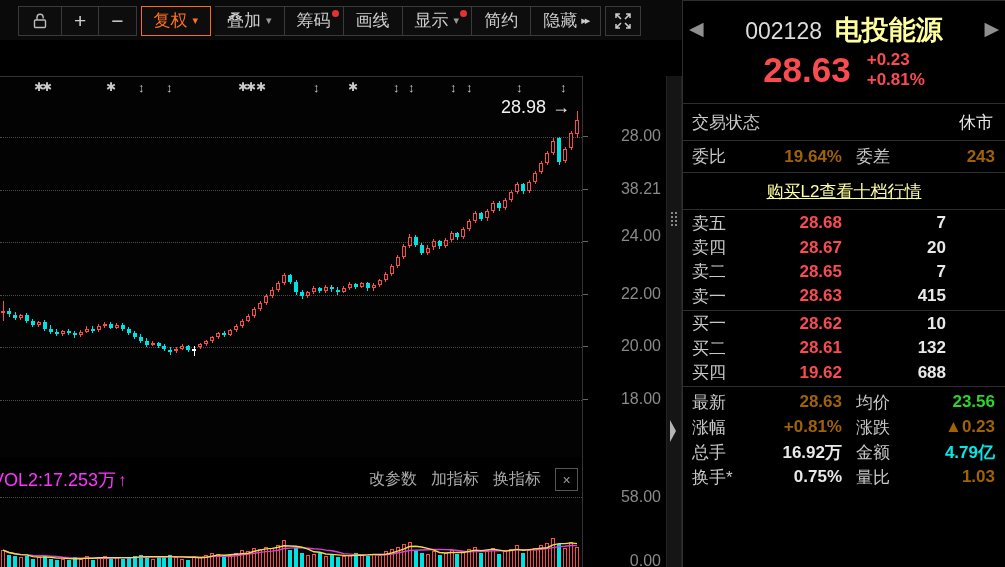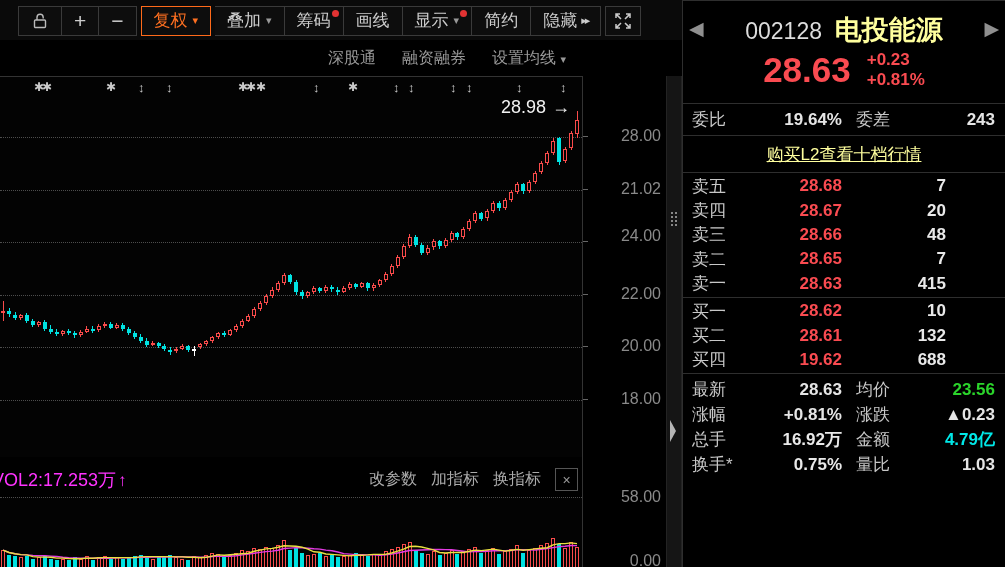--- a/index.html
+++ b/index.html
@@ -79,21 +79,21 @@
   #l2-row{height:36px;display:flex;align-items:center;justify-content:center;border-bottom:1px solid #2e2e2e;}
   #l2-link{color:#ffff9e;text-decoration:underline;cursor:pointer;font-size:17px;}
   .ob-block{border-bottom:1px solid #2e2e2e;padding:1px 0;}
   .ob-row{display:grid;grid-template-columns:62px 88px 104px 1fr;align-items:center;height:24.4px;
           padding-left:9px;cursor:pointer;}
   .ob-row .lb{color:#c8c8c8;}
   .ob-row .pr{text-align:right;color:#fa4b51;font-weight:bold;}
   .ob-row .vol{text-align:right;color:#e9e9e9;font-weight:bold;}
   #stats{padding-top:3px;}
   #stats .grid-row{height:25px;}
-  .v-red{color:#e5e5e5;} .v-green{color:#2bd52b;} .v-cyan{color:#00e8e8;} .v-white{color:#e9e9e9;}
+  .v-red{color:#a16207;} .v-green{color:#2bd52b;} .v-cyan{color:#00e8e8;} .v-white{color:#e9e9e9;}
 
   svg.icon{display:block;}
 </style>
 </head>
 <body>
 
 <div id="app">
 
   <div id="toolbar">
     <div class="tbtn first">
@@ -130,28 +130,20 @@
     <div class="tbtn" style="margin-left:4px;border-left:1px solid #3a3a3a;padding:0 7px;">
       <svg class="icon" width="20" height="20" viewBox="0 0 20 20" fill="none" stroke="#ccc" stroke-width="1.5">
         <path d="M8 8 L3.6 3.6 M3 7 V3 H7"></path>
           <path d="M12 8 L16.4 3.6 M13 3 H17 V7"></path>
         <path d="M8 12 L3.6 16.4 M3 13 V17 H7"></path>
           <path d="M12 12 L16.4 16.4 M17 13 V17 H13"></path>
       </svg>
     </div>
   </div>
 
-  <div id="sublinks">
-    <span>深股通</span>
-    <span>融资融券</span>
-    <span>
-      <span>设置均线</span>
-      <span class="caret" style="font-size:11px;color:#999;">▾</span>
-    </span>
-  </div>
 
   <div id="chart-main">
     <div id="annotation">
       <span>28.98</span>
       <span class="arr">→</span>
     </div>
   <div class="gridline" style="top: 60px;"></div>
       <div class="gridline" style="top: 112.6px;"></div>
       <div class="gridline" style="top: 165.2px;"></div>
       <div class="gridline" style="top: 217.8px;"></div>
@@ -481,21 +473,21 @@
       <svg width="582" height="70" style="position: absolute; left: 0px; top: 0px;">
         <polyline points="3.0,53.1 9.0,55.5 15.0,56.7 20.9,57.6 26.9,57.9 32.9,58.5 38.9,58.8 44.9,58.8 50.8,59.1 56.8,59.5 62.8,60.3 68.8,60.8 74.8,60.9 80.7,61.1 86.7,61.1 92.7,61.2 98.7,61.2 104.6,61.2 110.6,61.2 116.6,60.9 122.6,60.9 128.6,60.7 134.5,60.6 140.5,60.2 146.5,60.2 152.5,60.1 158.5,60.1 164.4,60.1 170.4,59.7 176.4,59.7 182.4,59.7 188.4,60.0 194.3,60.0 200.3,60.2 206.3,60.1 212.3,59.5 218.3,59.1 224.2,59.3 230.2,59.3 236.2,58.8 242.2,57.9 248.2,57.1 254.1,56.2 260.1,55.4 266.1,54.6 272.1,54.1 278.1,53.2 284.0,51.5 290.0,51.1 296.0,50.6 302.0,50.8 307.9,51.2 313.9,51.8 319.9,52.1 325.9,53.1 331.9,53.8 337.8,55.0 343.8,56.6 349.8,57.1 355.8,57.6 361.8,57.8 367.7,57.9 373.7,57.9 379.7,58.2 385.7,57.7 391.7,57.1 397.6,56.0 403.6,54.8 409.6,53.5 415.6,53.2 421.6,53.0 427.5,52.7 433.5,52.5 439.5,52.5 445.5,52.6 451.5,52.7 457.4,53.5 463.4,54.2 469.4,54.9 475.4,54.6 481.4,54.6 487.3,54.2 493.3,53.8 499.3,53.7 505.3,53.6 511.2,53.5 517.2,52.6 523.2,52.7 529.2,52.9 535.2,53.0 541.1,52.3 547.1,51.5 553.1,50.6 559.1,49.6 565.1,49.2 571.0,48.5 577.0,48.6" fill="none" stroke="#e23ae2" stroke-width="1.4"></polyline>
         <polyline points="3.0,53.1 9.0,55.5 15.0,56.7 20.9,57.6 26.9,57.9 32.9,59.6 38.9,60.1 44.9,60.1 50.8,60.3 56.8,61.1 62.8,61.1 68.8,61.6 74.8,61.8 80.7,61.8 86.7,61.1 92.7,61.3 98.7,60.8 104.6,60.6 110.6,60.6 116.6,60.8 122.6,60.6 128.6,60.6 134.5,60.6 140.5,59.9 146.5,59.6 152.5,59.6 158.5,59.6 164.4,59.6 170.4,59.6 176.4,59.9 182.4,59.9 188.4,60.3 194.3,60.3 200.3,60.8 206.3,60.3 212.3,59.1 218.3,57.9 224.2,58.2 230.2,57.7 236.2,57.2 242.2,56.7 248.2,56.2 254.1,54.3 260.1,53.1 266.1,51.9 272.1,51.4 278.1,50.2 284.0,48.8 290.0,49.0 296.0,49.2 302.0,50.2 307.9,52.1 313.9,54.8 319.9,55.3 325.9,57.0 331.9,57.4 337.8,57.9 343.8,58.4 349.8,58.9 355.8,58.2 361.8,58.2 367.7,57.9 373.7,57.4 379.7,57.4 385.7,57.2 391.7,56.0 397.6,54.1 403.6,52.1 409.6,49.5 415.6,49.2 421.6,50.0 427.5,51.4 433.5,52.9 439.5,55.5 445.5,56.0 451.5,55.5 457.4,55.5 463.4,55.5 469.4,54.3 475.4,53.1 481.4,53.6 487.3,52.9 493.3,52.1 499.3,53.1 505.3,54.1 511.2,53.3 517.2,52.4 523.2,53.3 529.2,52.6 535.2,51.9 541.1,51.2 547.1,50.7 553.1,47.8 559.1,46.6 565.1,46.6 571.0,45.9 577.0,46.6" fill="none" stroke="#e8e040" stroke-width="1.4"></polyline>
       </svg>
     </div>
 
   <div id="axis">
       <div class="axis-tick" style="top: 60px;"></div>
       <div class="axis-lbl" style="top: 60px;">28.00</div>
       <div class="axis-tick" style="top: 112.6px;"></div>
-      <div class="axis-lbl" style="top: 112.6px;">21.02</div>
+      <div class="axis-lbl" style="top: 112.6px;">38.21</div>
       <div class="axis-tick" style="top: 165.2px;"></div>
       <div class="axis-lbl" style="top: 160px;">24.00</div>
       <div class="axis-tick" style="top: 217.8px;"></div>
       <div class="axis-lbl" style="top: 217.8px;">22.00</div>
       <div class="axis-tick" style="top: 270.4px;"></div>
       <div class="axis-lbl" style="top: 270.4px;">20.00</div>
       <div class="axis-tick" style="top: 323px;"></div>
       <div class="axis-lbl" style="top: 323px;">18.00</div>
       <div class="axis-lbl" style="top: 421px;">58.00</div>
       <div class="axis-lbl" style="top: 485px;">0.00</div>
@@ -516,20 +508,24 @@
       </div>
       <div id="rp-priceline">
         <span id="rp-price">28.63</span>
         <span id="rp-chg">
           <span>+0.23</span>
           <span>+0.81%</span>
         </span>
       </div>
     </div>
 
+    <div class="row-status">
+      <span class="lb">交易状态</span>
+      <span class="val">休市</span>
+    </div>
 
     <div class="grid-row" id="weibi-row">
       <span class="lb">委比</span>
       <span class="v1 v-red">19.64%</span>
       <span></span>
       <span class="lb">委差</span>
       <span class="v2 v-red">243</span>
     </div>
 
     <div id="l2-row">
@@ -543,26 +539,20 @@
     <span class="vol">7</span>
           <span></span>
         </div>
         <div class="ob-row">
           <span class="lb">卖四</span>
     <span class="pr">28.67</span>
     <span class="vol">20</span>
           <span></span>
         </div>
         <div class="ob-row">
-          <span class="lb">卖三</span>
-    <span class="pr">28.66</span>
-    <span class="vol">48</span>
-          <span></span>
-        </div>
-        <div class="ob-row">
           <span class="lb">卖二</span>
     <span class="pr">28.65</span>
     <span class="vol">7</span>
           <span></span>
         </div>
         <div class="ob-row">
           <span class="lb">卖一</span>
     <span class="pr">28.63</span>
     <span class="vol">415</span>
           <span></span>

